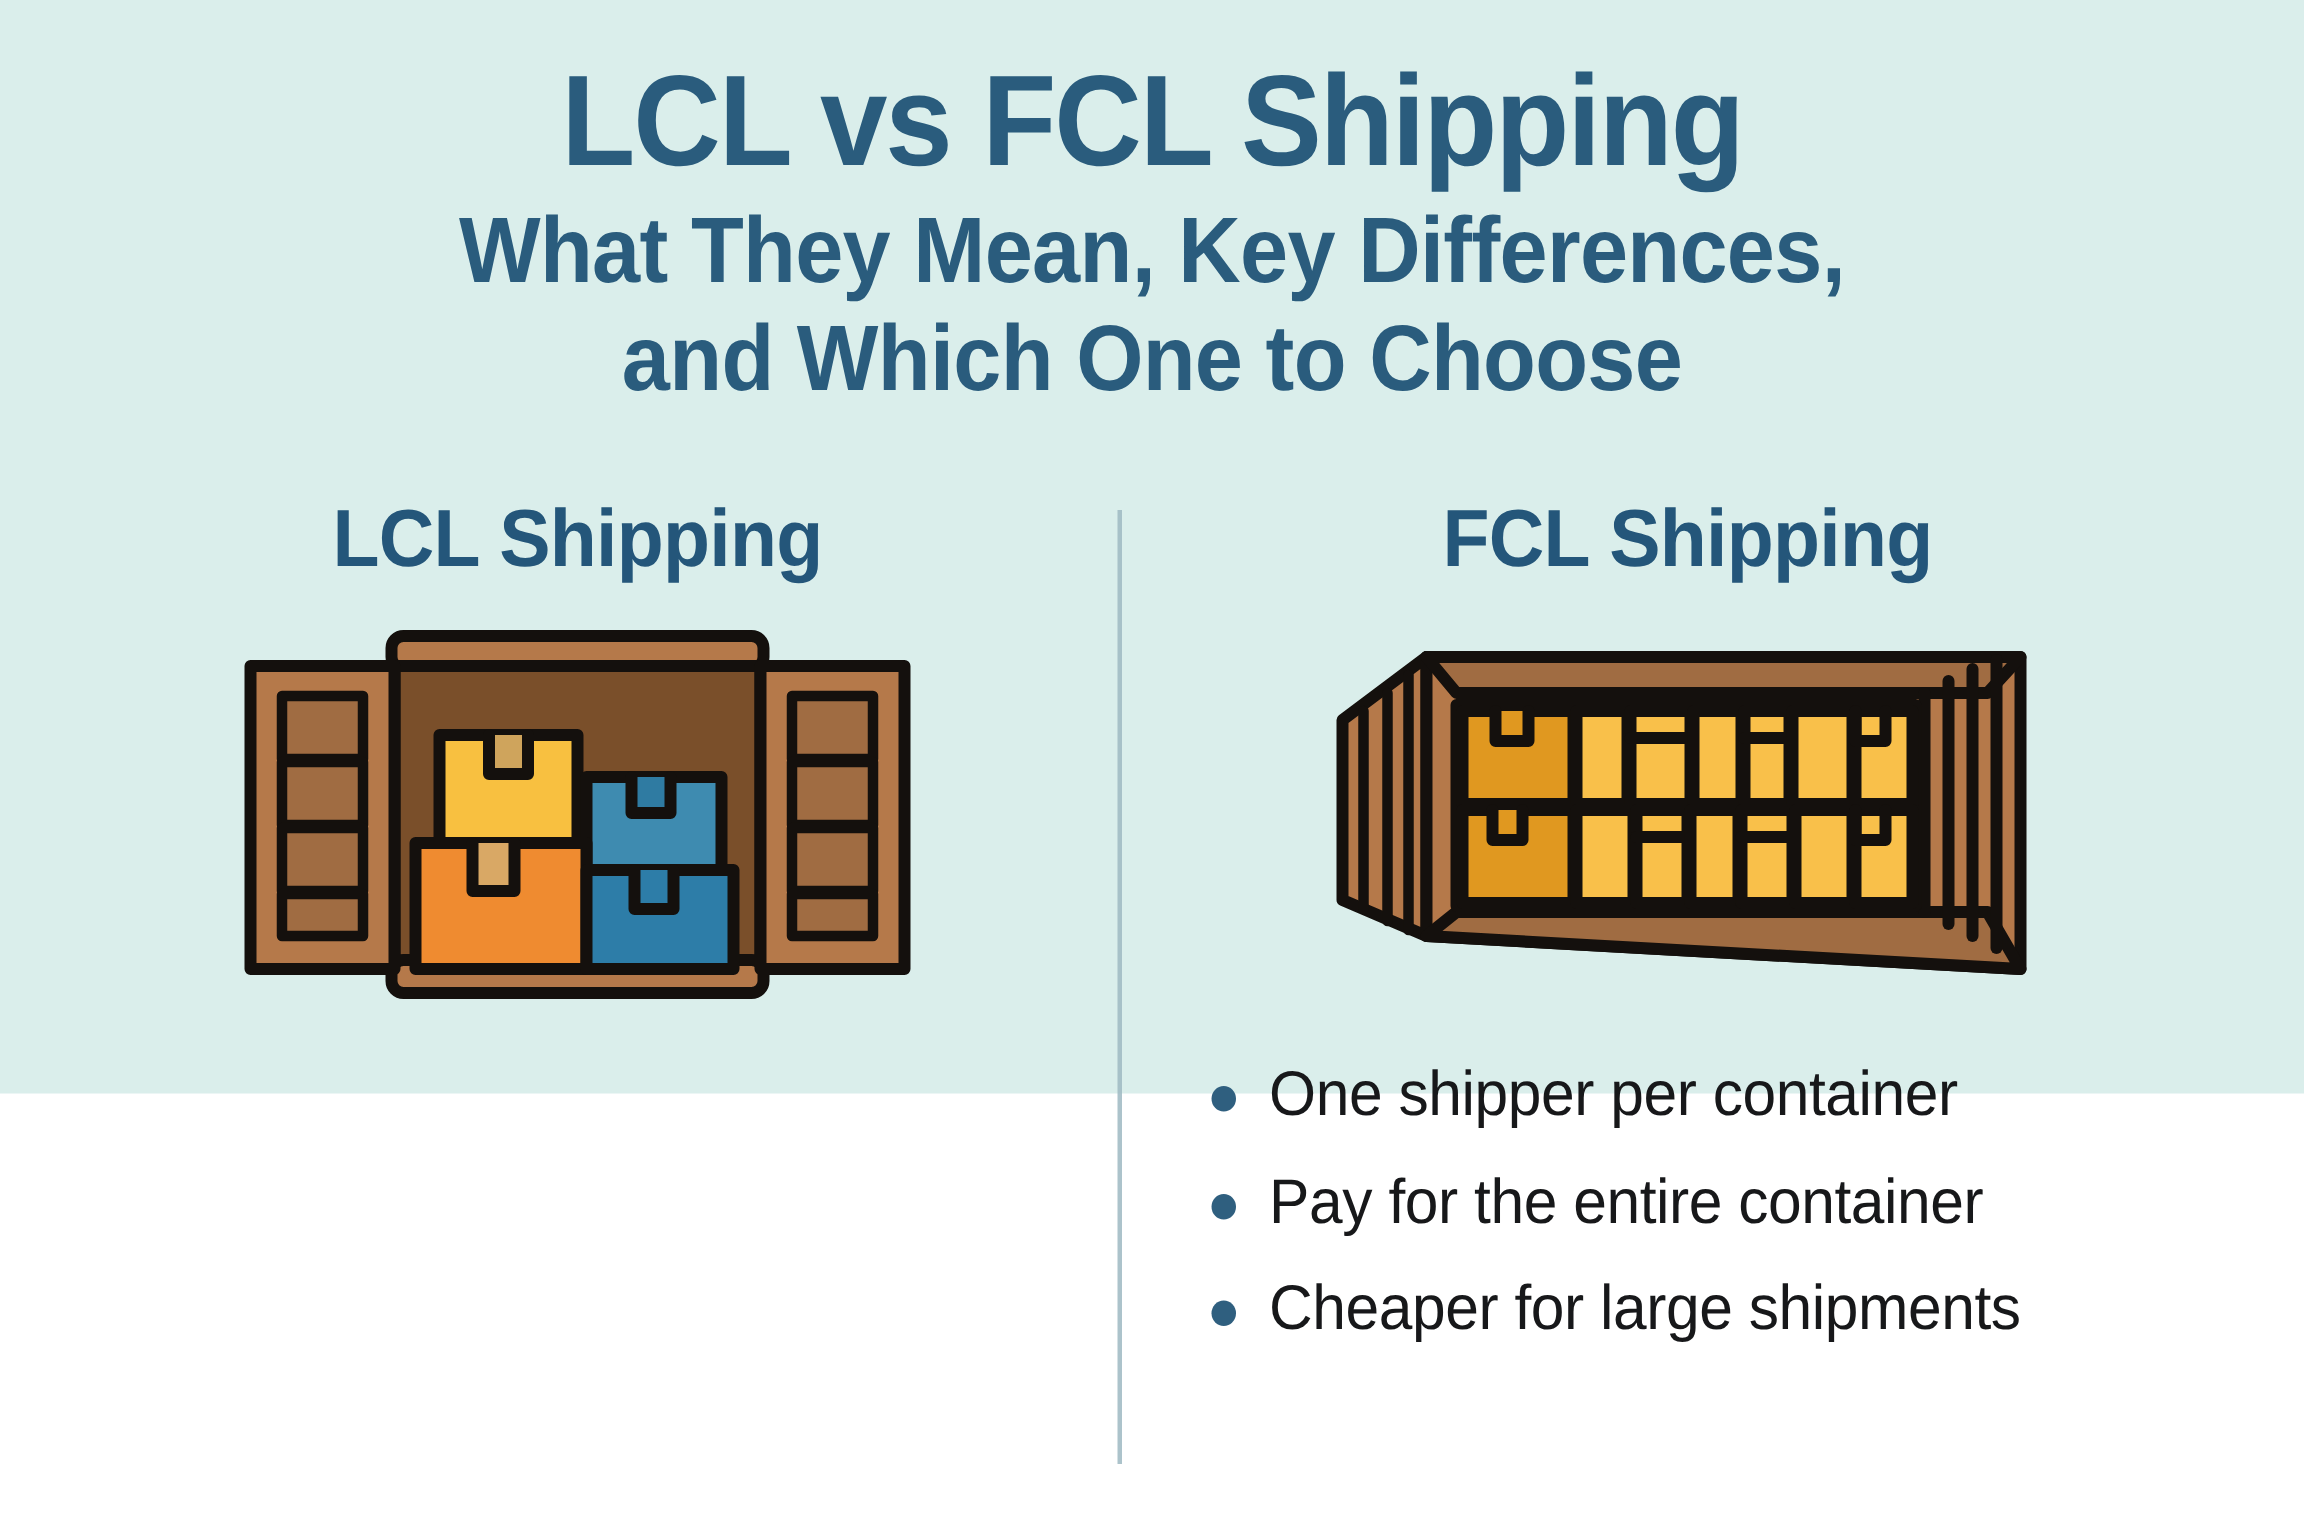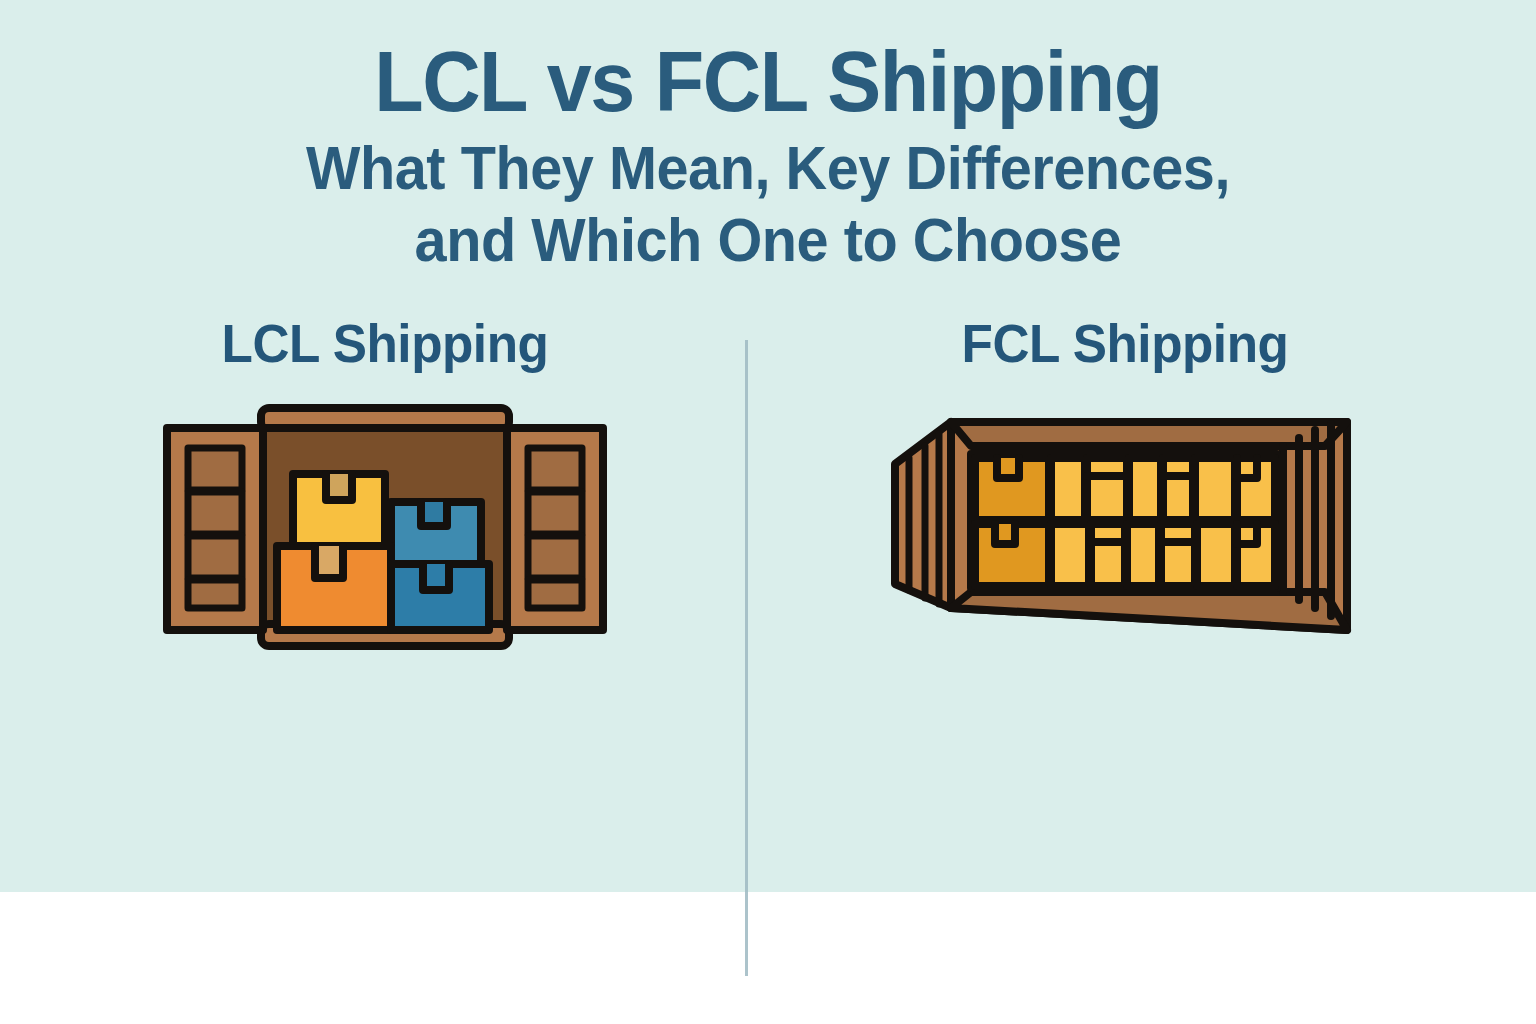--- a/index.html
+++ b/index.html
@@ -9,21 +9,21 @@
   }
   body {
     width: 1536px;
     height: 1024px;
     overflow: hidden;
     font-family: "Liberation Sans", sans-serif;
   }
   #canvas {
     position: relative;
     width: 1536px;
-    height: 892px;
+    height: 729px;
     background: #daeeeb;
   }
 
   
   .header {
     position: absolute;
     left: 0;
     top: 38px;
     width: 1536px;
     text-align: center;
@@ -56,21 +56,21 @@
     top: 340px;
     width: 3px;
     height: 636px;
     background: #9db8c2;
     opacity: 0.85;
   }
 
   
   .column {
     position: absolute;
-    top: 316px;
+    top: 332px;
   }
   .col-left  { left: 40px;  width: 690px; }
   .col-right { left: 775px; width: 700px; }
 
   .col-heading {
     font-family: "Liberation Sans", sans-serif;
     font-weight: bold;
     font-size: 54px;
     line-height: 1.0;
     color: #24567a;
@@ -237,15 +237,29 @@
             <path d="M276 140 h34" fill="none" stroke-width="8"></path>
 
             <rect x="312" y="122" width="38" height="62" fill="#f9c04a" stroke-width="8"></rect>
             <rect x="352" y="122" width="38" height="62" fill="#f9c04a" stroke-width="8"></rect>
             <path d="M352 122 v20 h20 v-20" fill="none" stroke-width="8"></path>
           </g>
         </g>
       </svg>
     </div>
 
+    <ul class="bullets">
+      <li class="bullet-item">
+        <span class="dot"></span>
+        <span>One shipper per container</span>
+      </li>
+      <li class="bullet-item">
+        <span class="dot"></span>
+        <span>Pay for the entire container</span>
+      </li>
+      <li class="bullet-item">
+        <span class="dot"></span>
+        <span>Cheaper for large shipments</span>
+      </li>
+    </ul>
   </div>
 
 </div>
 
 </body></html>

